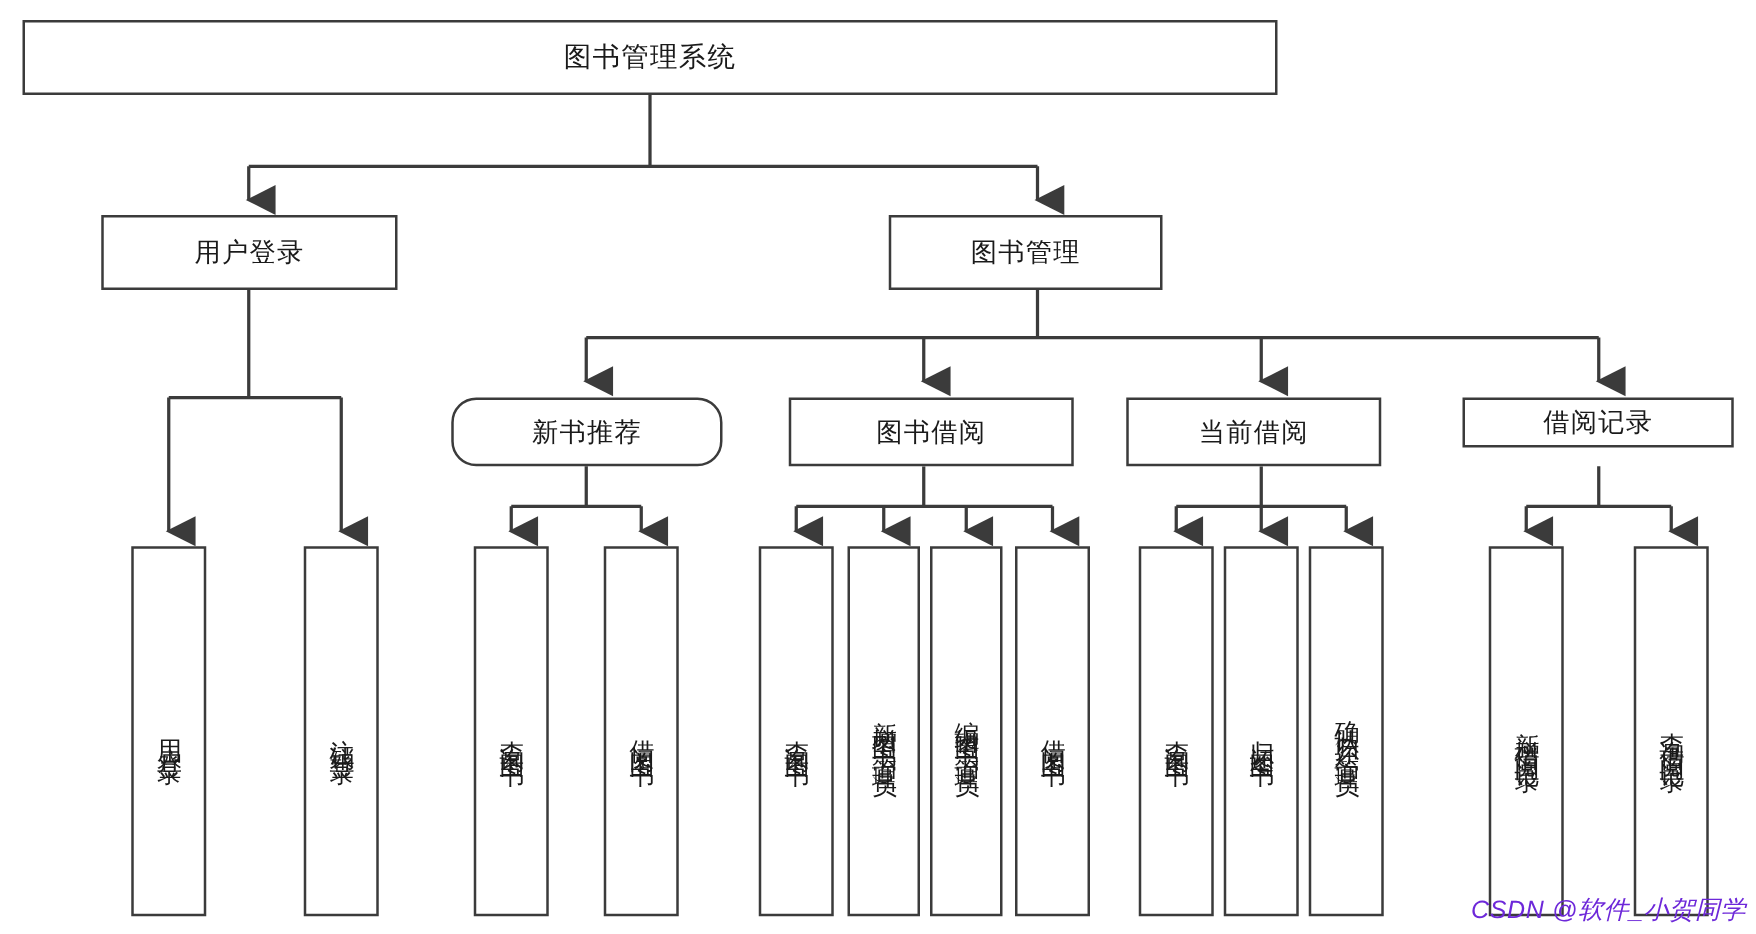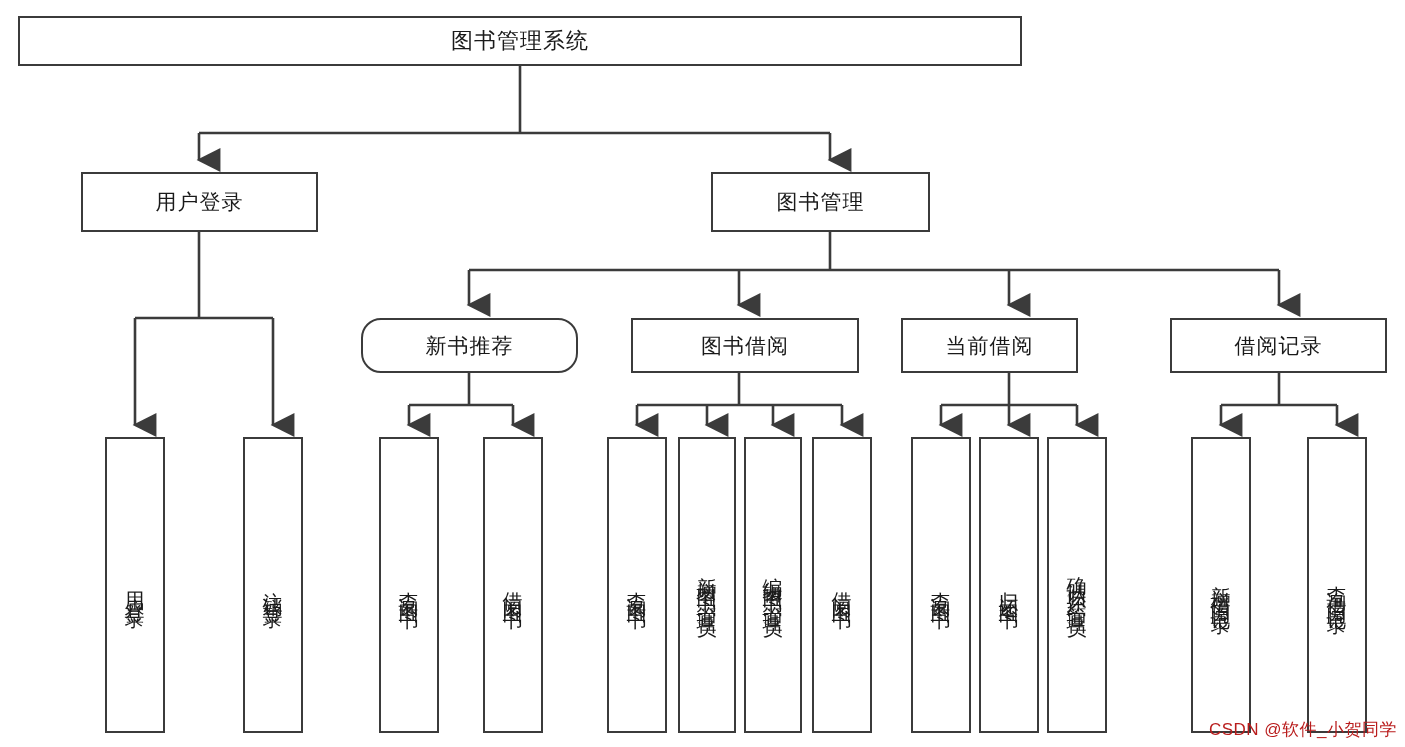--- a/index.html
+++ b/index.html
@@ -50,25 +50,26 @@
     font-size: 20px;
     letter-spacing: 6px;
     line-height: 1;
     padding-top: 6px;
     white-space: nowrap;
   }
   .watermark {
     position: absolute;
     right: 8px;
     bottom: 6px;
-    font-size: 17px;
-    color: #b91c1c;
+    font-size: 20px;
+    color: #6d28d9;
     letter-spacing: 0.5px;
     white-space: nowrap;
     user-select: none;
+    font-style: italic;
   }
 </style>
 </head>
 <body>
 
 <div id="canvas">
 
   <svg id="edges" viewBox="0 0 1405 747">
     <defs>
       <marker id="arrow" viewBox="0 0 12 12" refX="6" refY="10" markerWidth="11" markerHeight="11" orient="auto-start-reverse">
@@ -114,29 +115,29 @@
       <path d="M 1009 405 L 1009 425" marker-end="url(#arrow)"></path>
       <path d="M 1077 405 L 1077 425" marker-end="url(#arrow)"></path>
 
       <path d="M 1279 373 L 1279 405"></path>
       <path d="M 1221 405 L 1337 405"></path>
       <path d="M 1221 405 L 1221 425" marker-end="url(#arrow)"></path>
       <path d="M 1337 405 L 1337 425" marker-end="url(#arrow)"></path>
     </g>
   </svg>
 
-  <div class="node node-root" style="left:18px; top:16px; width:1004px; height:50px;">图书管理系统</div>
+  <div class="node node-root" style="left:18px; top:16px; width:1004px; height:60px;">图书管理系统</div>
 
   <div class="node node-h" style="left:81px; top:172px; width:237px; height:60px;">用户登录</div>
   <div class="node node-h" style="left:711px; top:172px; width:219px; height:60px;">图书管理</div>
 
   <div class="node node-h" style="left:361px; top:318px; width:217px; height:55px;border-radius:20px;">新书推荐</div>
   <div class="node node-h" style="left:631px; top:318px; width:228px; height:55px;">图书借阅</div>
-  <div class="node node-h" style="left:901px; top:318px; width:177px; height:55px;">当前借阅</div>
-  <div class="node node-h" style="left:1170px; top:318px; width:217px; height:55px;">借阅记录</div>
+  <div class="node node-h" style="left:901px; top:318px; width:204px; height:55px;">当前借阅</div>
+  <div class="node node-h" style="left:1170px; top:318px; width:217px; height:40px;">借阅记录</div>
 
   <div class="node node-v" style="left:105px; top:437px; width:60px; height:296px;">用户登录</div>
   <div class="node node-v" style="left:243px; top:437px; width:60px; height:296px;">注销登录</div>
 
   <div class="node node-v" style="left:379px; top:437px; width:60px; height:296px;">查询图书</div>
   <div class="node node-v" style="left:483px; top:437px; width:60px; height:296px;">借阅图书</div>
 
   <div class="node node-v" style="left:607px; top:437px; width:60px; height:296px;">查询图书</div>
   <div class="node node-v" style="left:678px; top:437px; width:58px; height:296px;">新增图书（管理员）</div>
   <div class="node node-v" style="left:744px; top:437px; width:58px; height:296px;">编辑图书（管理员）</div>

